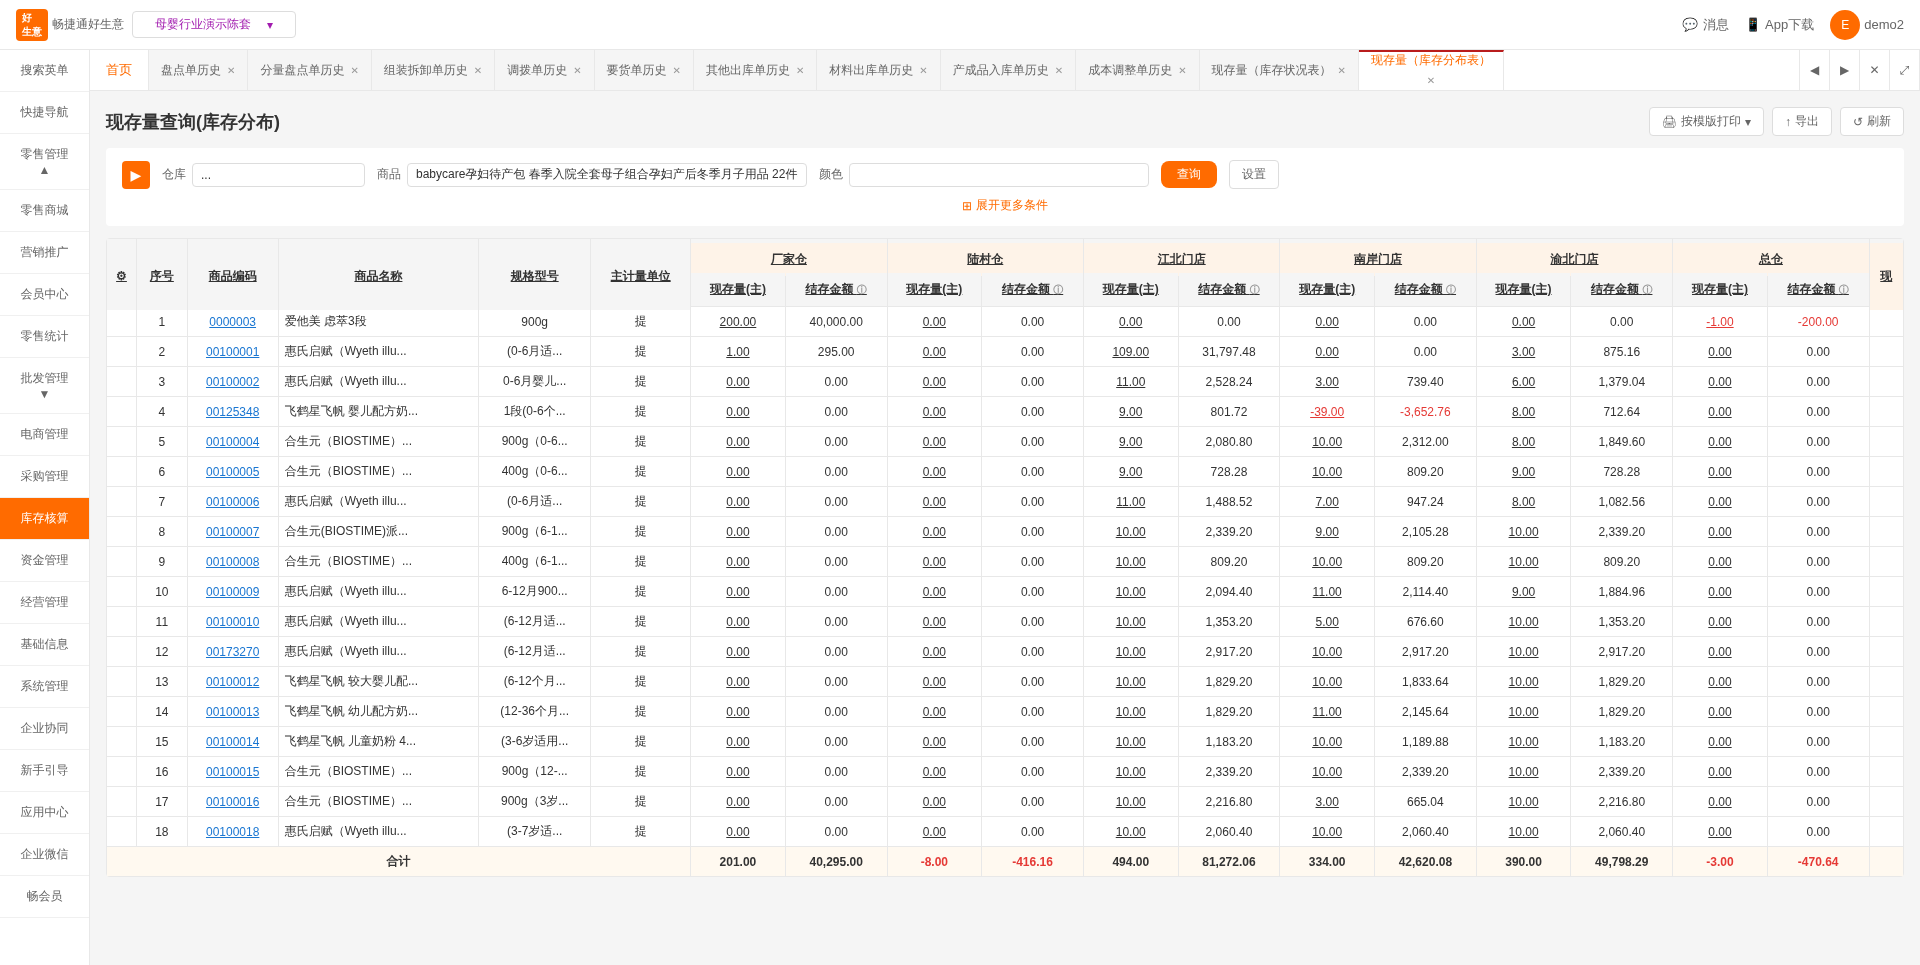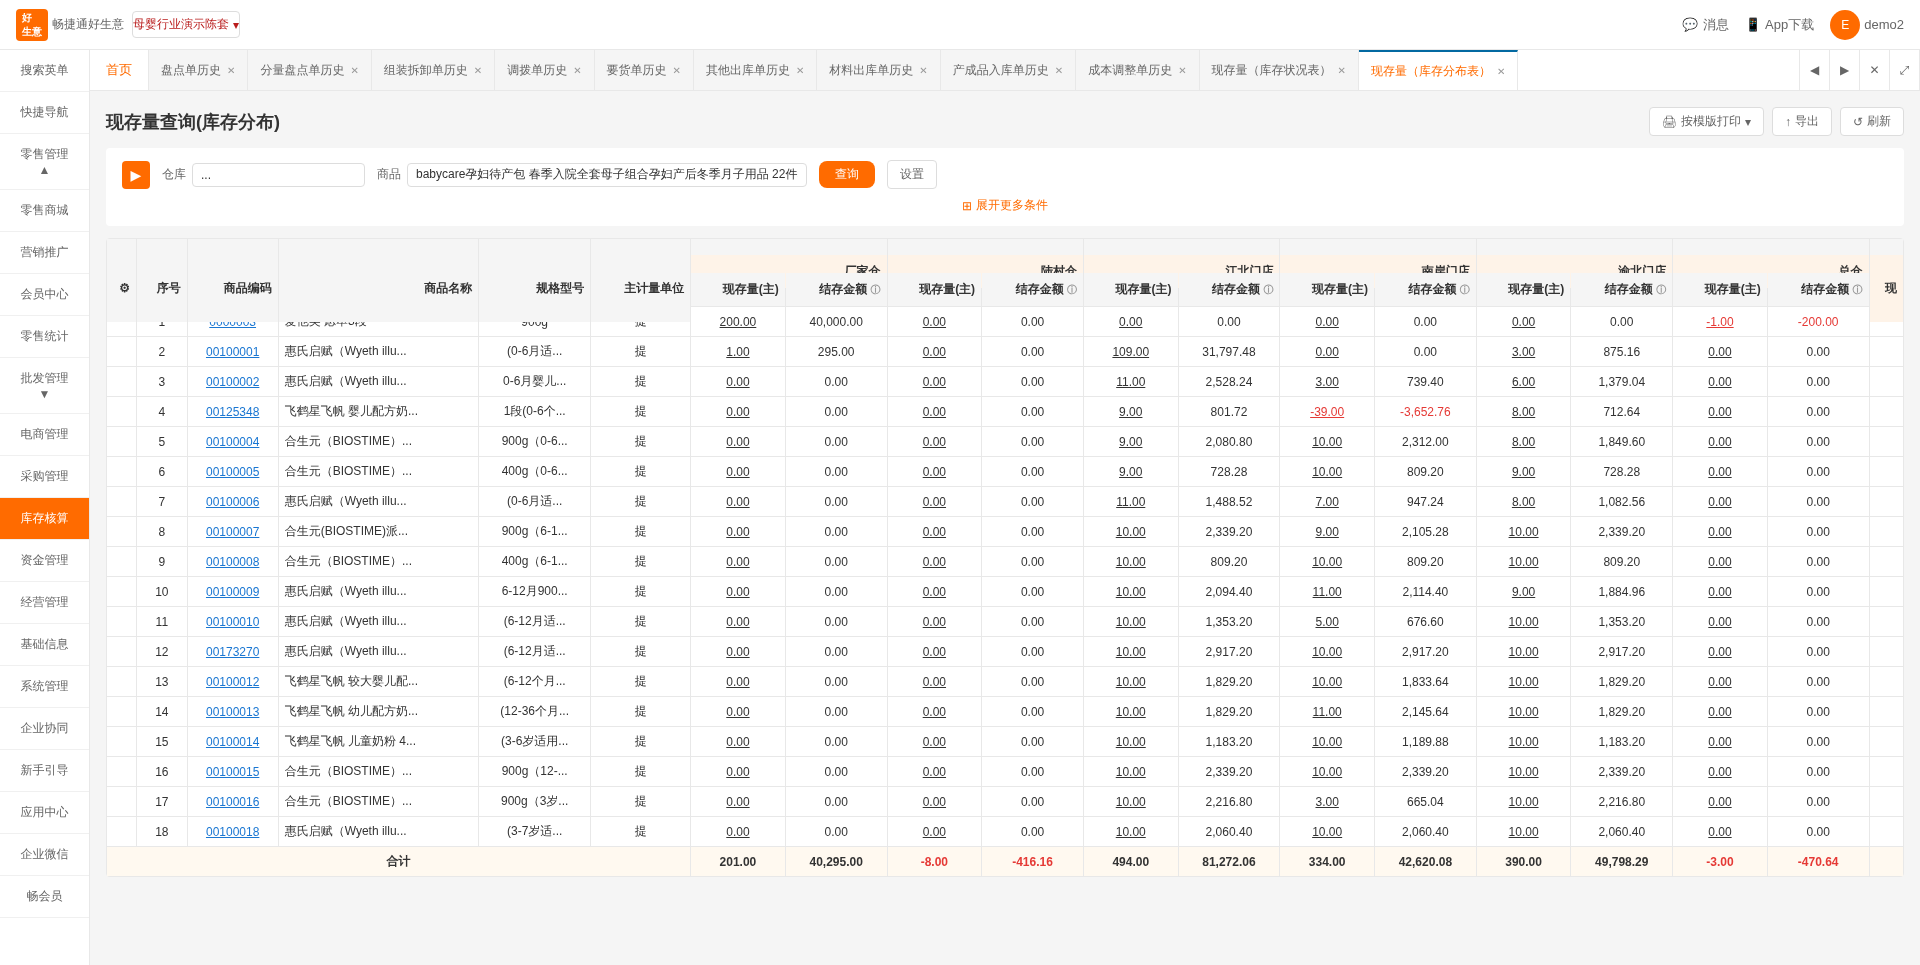--- a/index.html
+++ b/index.html
@@ -7,42 +7,42 @@
 
     
     .app-container { display: flex; flex-direction: column; height: 965px; width: 1920px; }
 
     
     .top-bar { background: #fff; height: 50px; display: flex; align-items: center; padding: 0 16px; border-bottom: 1px solid #e8e8e8; justify-content: space-between; }
     .top-bar-left { display: flex; align-items: center; gap: 8px; }
     .logo-area { display: flex; align-items: center; gap: 4px; }
     .logo-icon { width: 32px; height: 32px; background: #ff6b00; border-radius: 4px; display: flex; align-items: center; justify-content: center; color: white; font-size: 10px; font-weight: bold; }
     .logo-text { font-size: 12px; color: #666; }
-    .store-selector { display: flex; align-items: center; gap: 4px; padding: 4px 0; border: 1px solid #ddd; border-radius: 4px; cursor: pointer; font-size: 12px; color: #b91c1c; }
+    .store-selector { display: flex; align-items: center; gap: 16px; padding: 4px 22px; border: 1px solid #ddd; border-radius: 4px; cursor: pointer; font-size: 12px; color: #a21caf; }
     .top-bar-right { display: flex; align-items: center; gap: 16px; }
     .top-bar-action { display: flex; align-items: center; gap: 4px; color: #666; cursor: pointer; font-size: 13px; }
     .user-avatar { width: 30px; height: 30px; border-radius: 50%; background: #ff6b00; display: flex; align-items: center; justify-content: center; color: white; font-size: 12px; }
 
     
     .main-wrapper { display: flex; flex: 1; overflow: hidden; }
 
     
     .sidebar { width: 90px; background: #fff; border-right: 1px solid #e8e8e8; display: flex; flex-direction: column; overflow-y: auto; }
     .sidebar-item { padding: 12px 20px; text-align: center; cursor: pointer; color: #666; font-size: 12px; border-bottom: 1px solid #f0f0f0; }
     .sidebar-item.active { background: #ff6b00; color: white; }
 
     
     .content-area { flex: 1; display: flex; flex-direction: column; overflow: hidden; }
 
     
     .tab-bar { background: #fff; border-bottom: 1px solid #e8e8e8; display: flex; align-items: center; overflow-x: auto; min-height: 40px; }
     .tab-bar::-webkit-scrollbar { height: 0; }
     .tab-home { padding: 0 16px; height: 40px; display: flex; align-items: center; color: #ff6b00; font-size: 13px; border-right: 1px solid #e8e8e8; white-space: nowrap; cursor: pointer; }
     .tab-item { padding: 0 12px; height: 40px; display: flex; align-items: center; gap: 6px; color: #666; font-size: 12px; border-right: 1px solid #e8e8e8; white-space: nowrap; cursor: pointer; background: #f5f5f5; }
-    .tab-item.active { background: #fff; color: #ff6b00; border-top: 2px solid #0369a1; }
+    .tab-item.active { background: #fff; color: #ff6b00; border-top: 2px solid #b91c1c; flex-direction: column; }
     .tab-close { color: #999; font-size: 10px; cursor: pointer; }
     .tab-nav-btns { display: flex; align-items: center; margin-left: auto; border-left: 1px solid #e8e8e8; }
     .tab-nav-btn { width: 30px; height: 40px; display: flex; align-items: center; justify-content: center; cursor: pointer; color: #666; border-right: 1px solid #e8e8e8; }
 
     
     .page-content { flex: 1; overflow: auto; padding: 16px; background: #f5f5f5; }
 
     
     .page-header { display: flex; align-items: center; justify-content: space-between; margin-bottom: 12px; }
     .page-title { font-size: 18px; font-weight: bold; color: #333; }
@@ -58,21 +58,21 @@
     .filter-input { border: 1px solid #ddd; border-radius: 4px; padding: 4px 8px; font-size: 12px; color: #333; min-width: 80px; }
     .filter-input-wide { min-width: 400px; }
     .filter-input-color { min-width: 300px; }
     .expand-more { display: flex; align-items: center; gap: 4px; color: #ff6b00; cursor: pointer; font-size: 12px; margin-top: 8px; justify-content: center; }
     .orange-expand-btn { width: 28px; height: 28px; background: #ff6b00; border-radius: 4px; display: flex; align-items: center; justify-content: center; color: white; cursor: pointer; font-size: 14px; }
 
     
     .table-container { background: white; border-radius: 4px; overflow: auto; }
     table { width: 100%; border-collapse: collapse; font-size: 12px; }
     thead tr { background: #f5f5f5; }
-    th { padding: 8px 6px; text-align: right; border: 1px solid #e8e8e8; color: #333; font-weight: 600; white-space: nowrap; position: sticky; top: 16px; background: #f5f5f5; z-index: 1; }
+    th { padding: 8px 6px; text-align: center; border: 1px solid #e8e8e8; color: #333; font-weight: 600; white-space: nowrap; position: sticky; top: 4px; background: #f5f5f5; z-index: 1; text-decoration: underline; }
     td { padding: 6px 6px; text-align: center; border: 1px solid #e8e8e8; color: #333; white-space: nowrap; }
     .td-left { text-align: left; }
     tr.total-row { background: #fff9f0; font-weight: bold; }
     .text-red { color: #e53935; }
     .text-blue { color: #1976d2; text-decoration: underline; cursor: pointer; }
     .text-underline { text-decoration: underline; cursor: pointer; }
     th.group-header { background: #fef3e8; }
     .col-settings { width: 30px; }
     .info-icon { color: #999; font-size: 10px; cursor: pointer; }
 
@@ -219,20 +219,24 @@
         <div class="filter-area">
           <div class="filter-row">
             <div class="orange-expand-btn">▶</div>
             <div class="filter-item">
               <span class="filter-label">仓库</span>
               <input class="filter-input" value="..." readonly="" style="">
             </div>
             <div class="filter-item">
               <span class="filter-label">商品</span>
               <input class="filter-input filter-input-wide" value="babycare孕妇待产包 春季入院全套母子组合孕妇产后冬季月子用品 22件套 ..." style="">
+            </div>
+            <div class="filter-item">
+              <span class="filter-label">颜色</span>
+              <input class="filter-input filter-input-color" style="">
             </div>
             <button class="btn-primary">查询</button>
             <button class="btn-outline">设置</button>
           </div>
           <div class="expand-more">
             <span>⊞</span>
             <span>展开更多条件</span>
           </div>
         </div>
 

